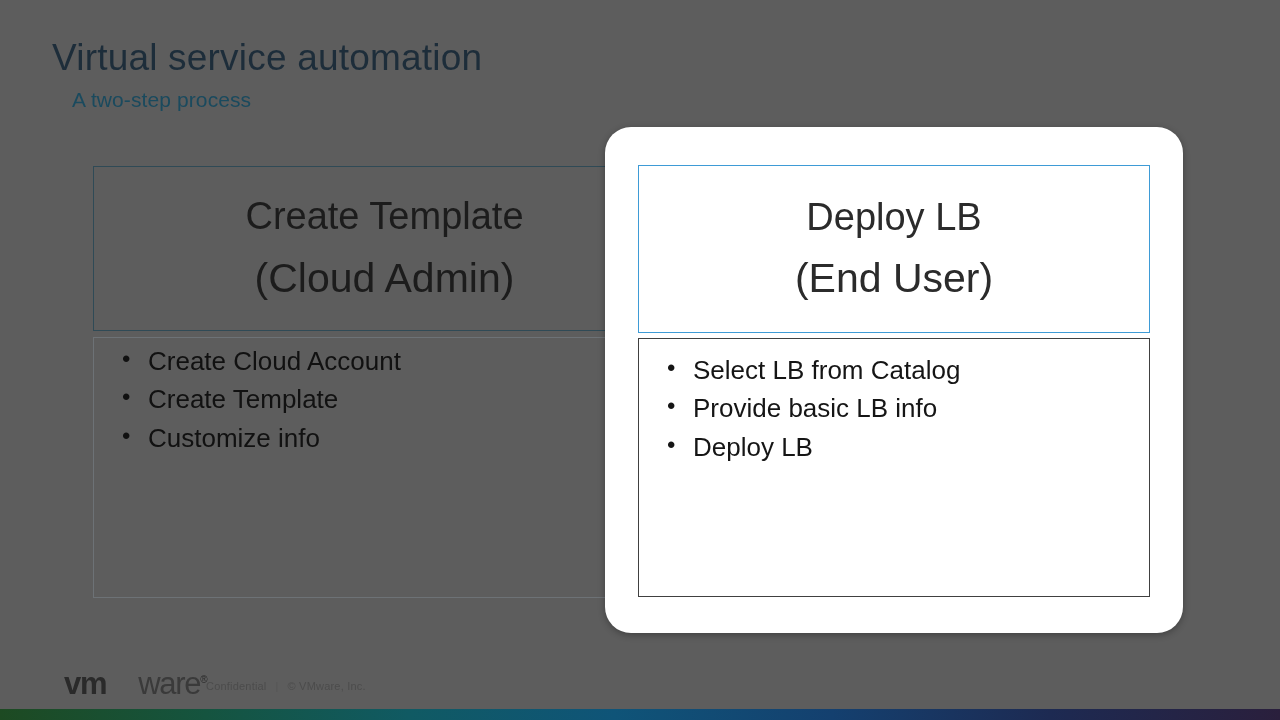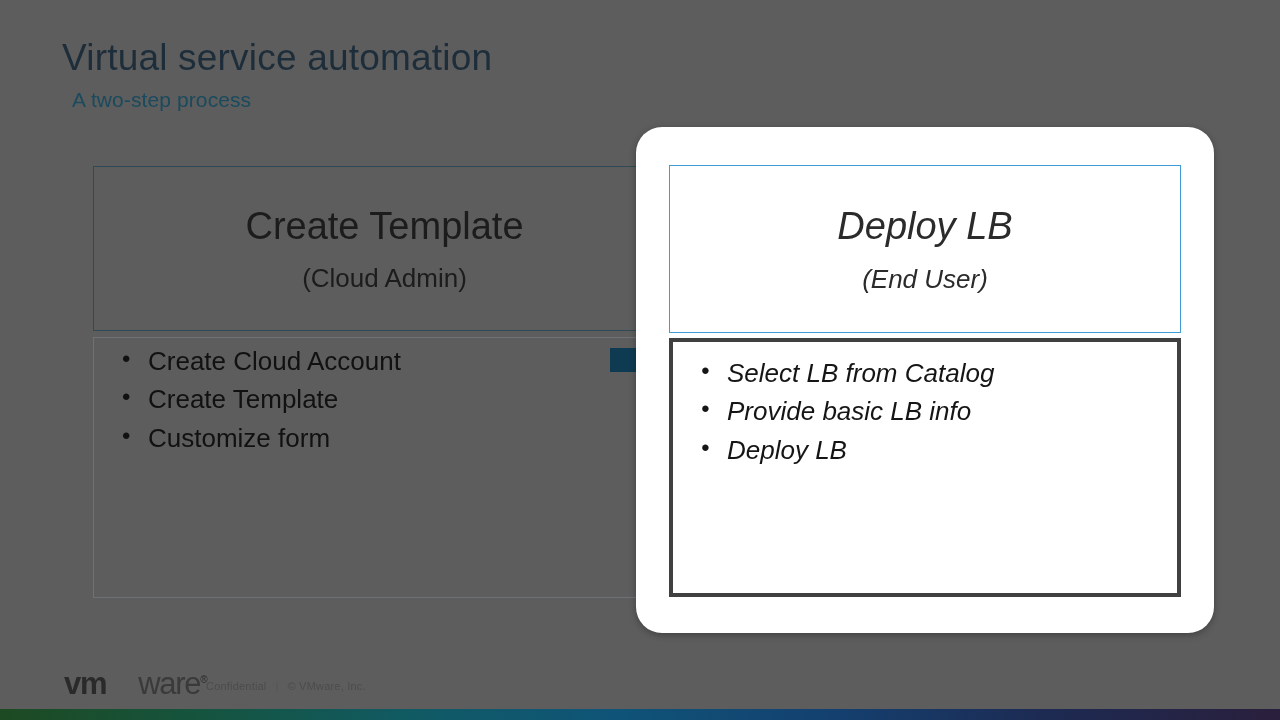--- a/index.html
+++ b/index.html
@@ -11,21 +11,21 @@
     height: 720px;
     overflow: hidden;
     background: #5d5d5d;
     font-family: "Liberation Sans", sans-serif;
     position: relative;
   }
 
   
   #slide-title {
     position: absolute;
-    left: 62px;
+    left: 52px;
     top: 38px;
     font-size: 37px;
     font-weight: 400;
     color: #1d2d3a;
     letter-spacing: 0.2px;
     line-height: 1.1;
     white-space: nowrap;
   }
   #slide-subtitle {
     position: absolute;
@@ -70,21 +70,21 @@
     padding: 4px 0 0 0;
   }
   .step-title {
     font-size: 38px;
     font-weight: 400;
     color: #1c1c1c;
     line-height: 1.25;
     text-align: center;
   }
   .step-subtitle {
-    font-size: 26px;
+    font-size: 41px;
     font-weight: 400;
     color: #1c1c1c;
     line-height: 1.25;
     margin-top: 12px;
   }
 
   
   ul.bullets {
     list-style: none;
     margin: 0;
@@ -112,28 +112,27 @@
     line-height: 1.48;
   }
   ul.bullets li.sub::before {
     font-size: 20px;
     left: 14px;
   }
 
   
   #right-card {
     position: absolute;
-    left: 636px;
+    left: 605px;
     top: 127px;
     width: 578px;
     height: 506px;
     background: #ffffff;
     border-radius: 26px;
     box-shadow: 0 2px 7px rgba(0,0,0,0.30);
-    font-style: italic;
   }
   #right-header-box {
     position: absolute;
     left: 33px;
     top: 38px;
     width: 512px;
     height: 168px;
     box-sizing: border-box;
     border: 1.5px solid #3e9bd6;
     display: flex;
@@ -141,21 +140,21 @@
     align-items: center;
     justify-content: center;
   }
   #right-body-box {
     position: absolute;
     left: 33px;
     top: 211px;
     width: 512px;
     height: 259px;
     box-sizing: border-box;
-    border: 4px solid #404040;
+    border: 1px solid #404040;
     padding: 12px 0 0 0;
   }
   #right-header-box .step-title,
   #right-header-box .step-subtitle { color: #2b2b2b; }
   #right-body-box ul.bullets li { color: #151515; }
 
   
   #arrow-connector {
     position: absolute;
     left: 610px;
@@ -245,21 +244,21 @@
   </div>
   <div id="left-body-box">
     <ul class="bullets">
       <li>
         <span>Create Cloud Account</span>
       </li>
       <li>
         <span>Create Template</span>
       </li>
       <li>
-        <span>Customize form</span>
+        <span>Customize info</span>
       </li>
     </ul>
   </div>
 </div>
 
 <div id="arrow-connector">
   <div id="arrow-tail"></div>
   <div id="arrow-head"></div>
 </div>
 

